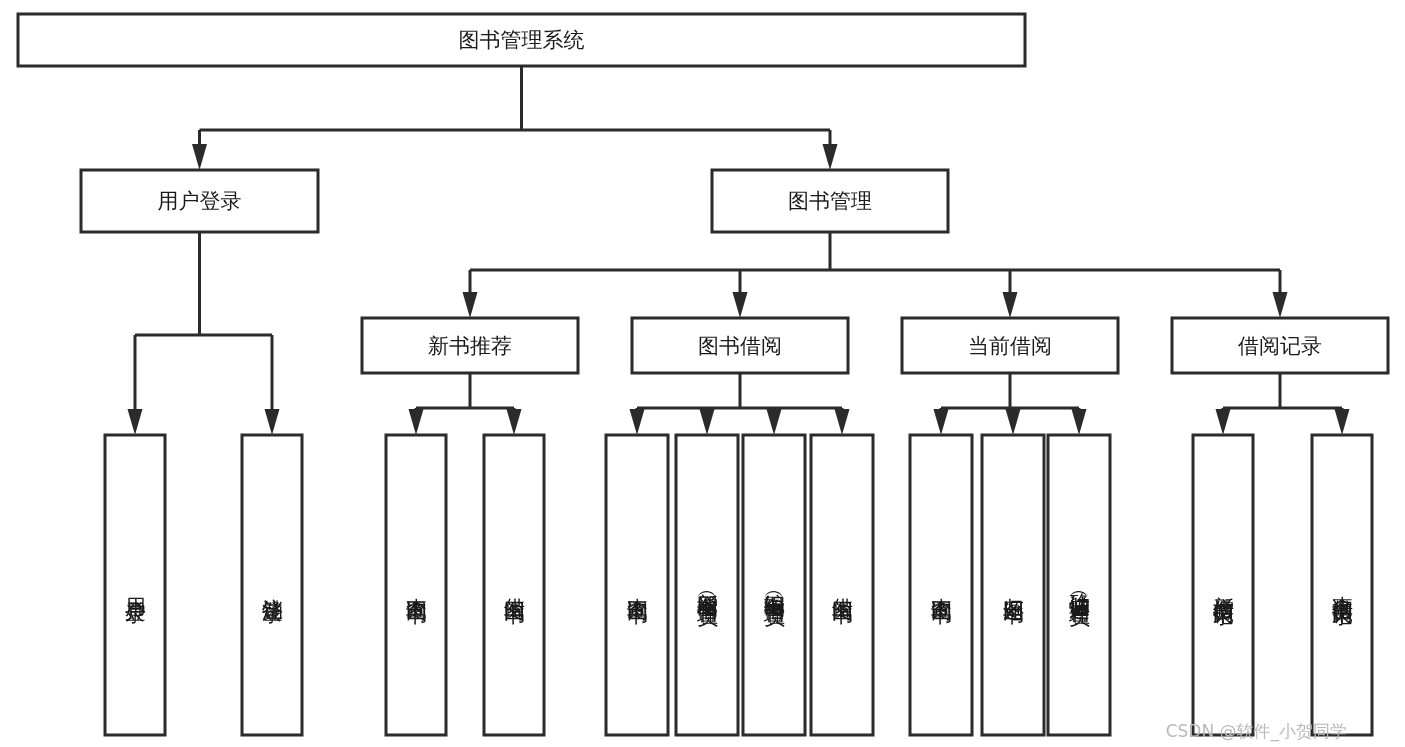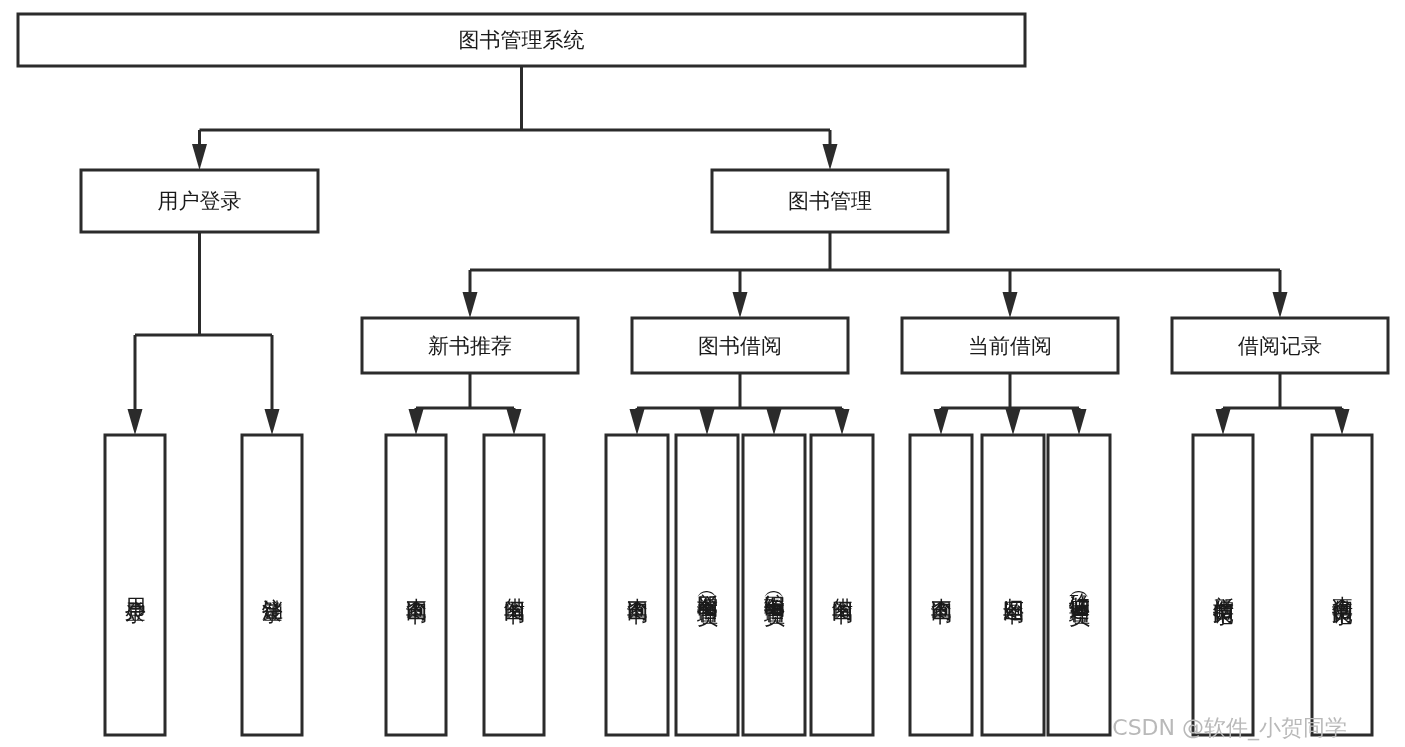--- a/index.html
+++ b/index.html
@@ -64,21 +64,21 @@
     justify-content: center;
     text-align: center;
     white-space: nowrap;
     user-select: none;
   }
   .watermark {
     position: absolute;
     right: 8px;
     bottom: 4px;
     font-family: "DejaVu Sans", "Liberation Sans", sans-serif;
-    font-size: 22px;
+    font-size: 17px;
     color: #b9b9b9;
     white-space: nowrap;
     user-select: none;
   }
 </style>
 </head>
 <body>
 
 <div id="diagram-root">
 

